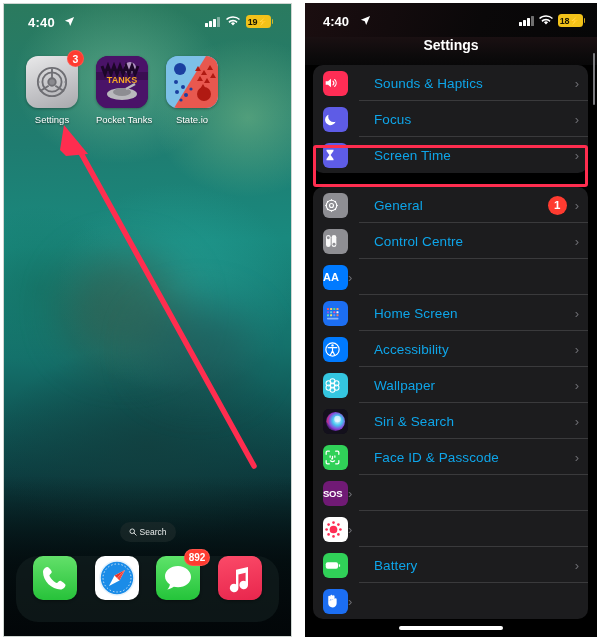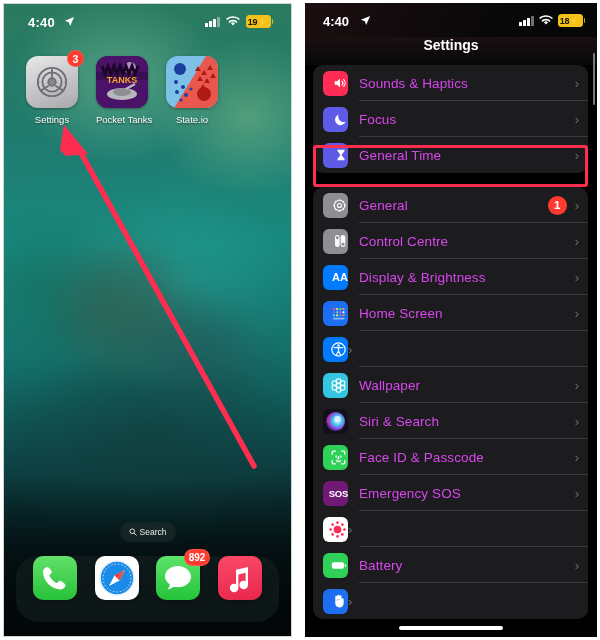--- a/index.html
+++ b/index.html
@@ -68,23 +68,23 @@
   .rs-bar .loc{position:absolute;left:55px;top:12px;width:11px;height:11px;}
   .rs-bar .right{position:absolute;right:12px;top:11px;display:flex;align-items:center;gap:5px;}
   .rs-title{position:absolute;left:0;right:0;top:34px;height:28px;text-align:center;color:#fff;
     font-size:14px;font-weight:700;background:linear-gradient(180deg,#1a1012 0%,#0c0a0b 70%,#080809 100%);}
   .rs-body{position:absolute;left:8px;right:9px;top:62px;bottom:0;background:#000;overflow:hidden;}
 
   .group{background:#1c1c1e;border-radius:10px;overflow:hidden;margin-bottom:14px;}
   .srow{display:flex;align-items:center;height:36px;padding-left:10px;position:relative;}
   .srow .sep{position:absolute;left:46px;right:0;bottom:0;height:1px;background:#3a3a3c;}
   .srow:last-child .sep{display:none;}
-  .sicon{width:25px;height:25px;border-radius:6px;flex:0 0 25px;display:flex;align-items:center;justify-content:flex-end;
+  .sicon{width:25px;height:25px;border-radius:6px;flex:0 0 25px;display:flex;align-items:center;justify-content:flex-start;
     font-size:10px;font-weight:700;color:#fff;overflow:hidden;position:relative;}
-  .slabel{margin-left:11px;color:#d946ef;font-size:13.5px;flex:1;letter-spacing:.1px;}
+  .slabel{margin-left:26px;color:#0ea5e9;font-size:13.5px;flex:1;letter-spacing:.1px;}
   .sbadge{min-width:19px;height:19px;border-radius:10px;background:#ff3b30;color:#fff;font-size:11.5px;font-weight:600;
     display:flex;align-items:center;justify-content:center;margin-right:8px;}
   .chev{margin-right:9px;color:#6d6d72;font-size:13px;line-height:1;}
 
   .hl{position:absolute;border:3px solid #ff2d4f;border-radius:3px;box-sizing:border-box;pointer-events:none;}
   .scrollbar{position:absolute;right:2px;width:2.5px;border-radius:2px;background:#8e8e93;opacity:.85;}
   .home-ind{position:absolute;left:50%;transform:translateX(-50%);bottom:7px;width:104px;height:4px;border-radius:3px;background:#fff;}
 </style>
 </head>
 <body>
@@ -305,21 +305,21 @@
           <div class="slabel">Focus</div>
           <div class="chev">›</div>
           <div class="sep"></div>
         </div>
         <div class="srow">
           <div class="sicon" style="background:#5e5ce6">
             <svg width="14" height="14" viewBox="0 0 24 24">
                 <path d="M6 3h12v2l-5 7 5 7v2H6v-2l5-7-5-7z" fill="#fff"></path>
               </svg>
           </div>
-          <div class="slabel">General Time</div>
+          <div class="slabel">Screen Time</div>
           <div class="chev">›</div>
 
         </div>
       </div>
 
       <div class="group">
 
         <div class="srow">
           <div class="sicon" style="background:#8e8e93">
             <svg width="17" height="17" viewBox="0 0 24 24">
@@ -345,21 +345,20 @@
           </div>
           <div class="slabel">Control Centre</div>
           <div class="chev">›</div>
           <div class="sep"></div>
         </div>
 
         <div class="srow">
           <div class="sicon" style="background:#007aff">
             <span style="font-size:11px;font-weight:700">AA</span>
           </div>
-          <div class="slabel">Display &amp; Brightness</div>
           <div class="chev">›</div>
           <div class="sep"></div>
         </div>
 
         <div class="srow">
           <div class="sicon" style="background:#1c6ef2">
             <svg width="19" height="19" viewBox="0 0 24 24">
               <g>
                 <rect x="5" y="5" width="2.6" height="2.6" rx=".7" fill="#ff5a5f"></rect>
                   <rect x="9" y="5" width="2.6" height="2.6" rx=".7" fill="#ffd25a"></rect>
@@ -383,20 +382,21 @@
         </div>
 
         <div class="srow">
           <div class="sicon" style="background:#007aff">
             <svg width="19" height="19" viewBox="0 0 24 24">
                 <circle cx="12" cy="12" r="8.4" fill="none" stroke="#fff" stroke-width="1.5"></circle>
                 <circle cx="12" cy="6.8" r="1.5" fill="#fff"></circle>
                 <path d="M6.5 9.6h11M12 9.6v4m0 0-2.5 5m2.5-5 2.5 5" stroke="#fff" stroke-width="1.5" stroke-linecap="round" fill="none"></path>
               </svg>
           </div>
+          <div class="slabel">Accessibility</div>
           <div class="chev">›</div>
           <div class="sep"></div>
         </div>
 
         <div class="srow">
           <div class="sicon" style="background:#34c6e0">
             <svg width="19" height="19" viewBox="0 0 24 24">
                 <g fill="none" stroke="#fff" stroke-width="1.3">
                   <circle cx="12" cy="12" r="3.2"></circle>
                   <circle cx="12" cy="6.6" r="3.2"></circle>
@@ -446,21 +446,20 @@
           </div>
           <div class="slabel">Face ID &amp; Passcode</div>
           <div class="chev">›</div>
           <div class="sep"></div>
         </div>
 
         <div class="srow">
           <div class="sicon" style="background:#701a75">
             <span style="font-size:9.5px;font-weight:700;letter-spacing:-.3px">SOS</span>
           </div>
-          <div class="slabel">Emergency SOS</div>
           <div class="chev">›</div>
           <div class="sep"></div>
         </div>
 
         <div class="srow">
           <div class="sicon" style="background:#ffffff">
             <svg width="21" height="21" viewBox="0 0 24 24">
               <circle cx="12" cy="12" r="4.4" fill="#ff2d55"></circle>
               <g fill="#ff2d55">
                 <circle cx="12" cy="4.1" r="1.5"></circle>

